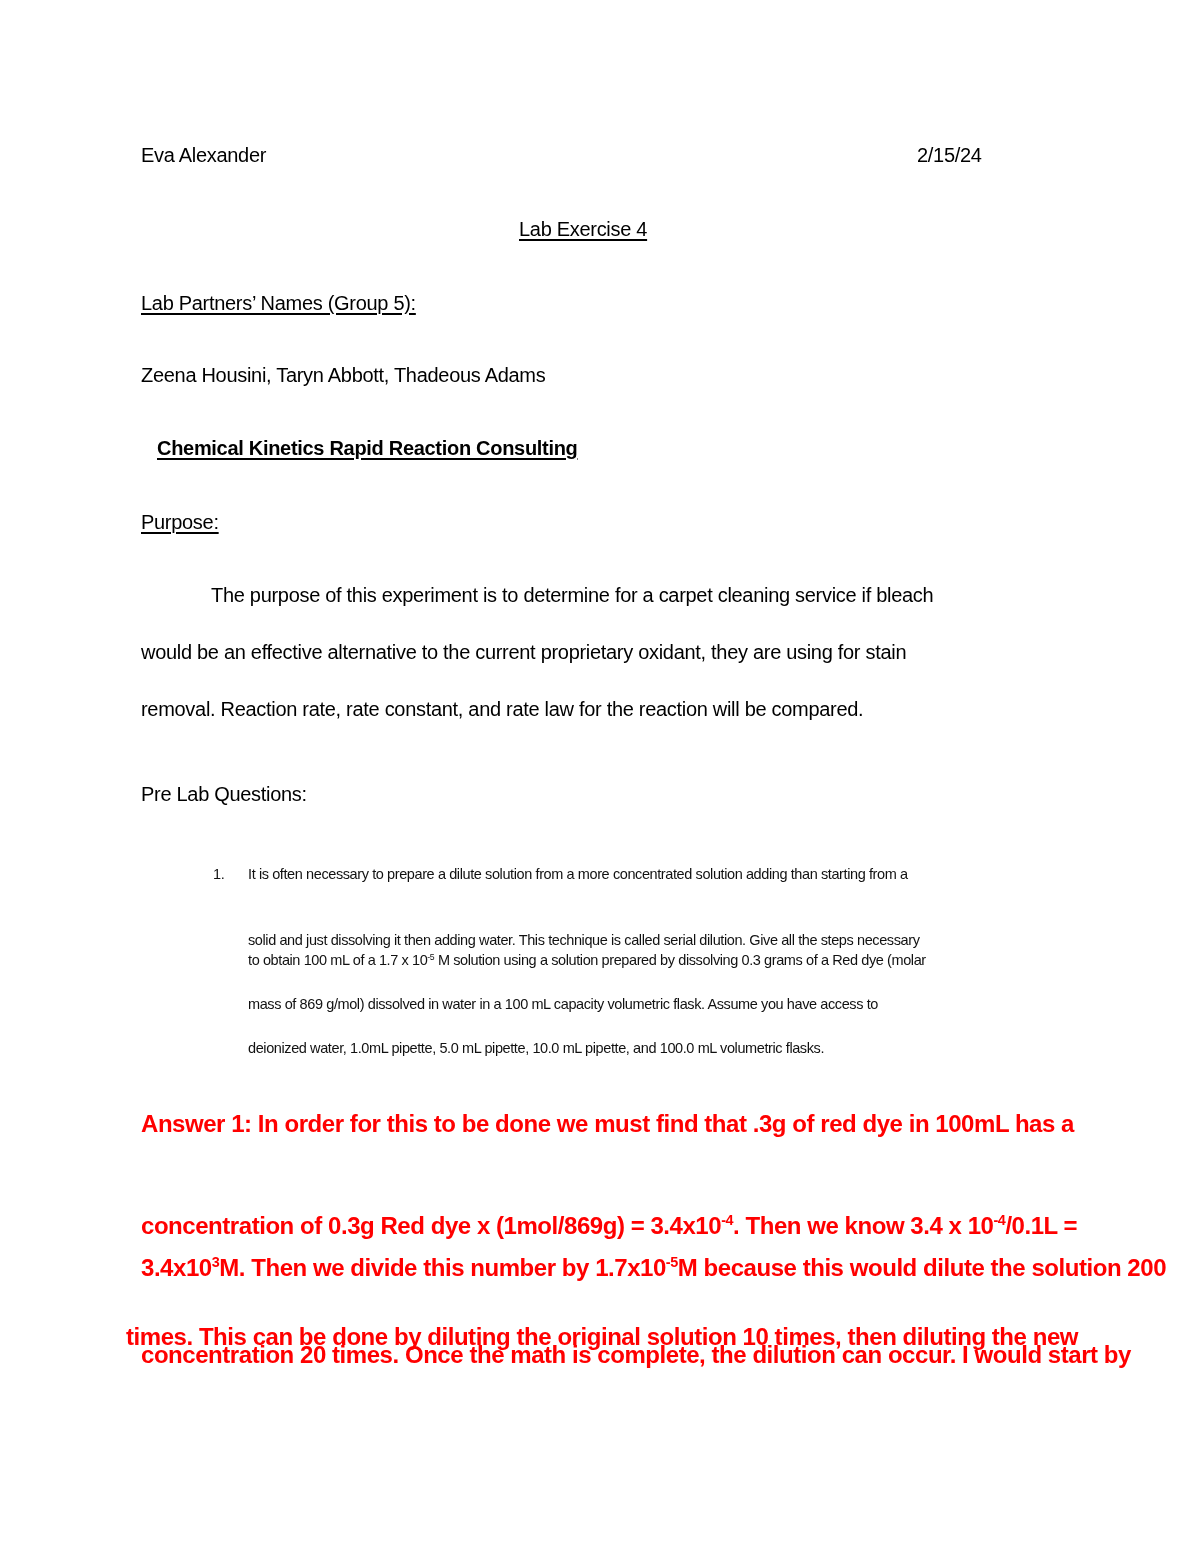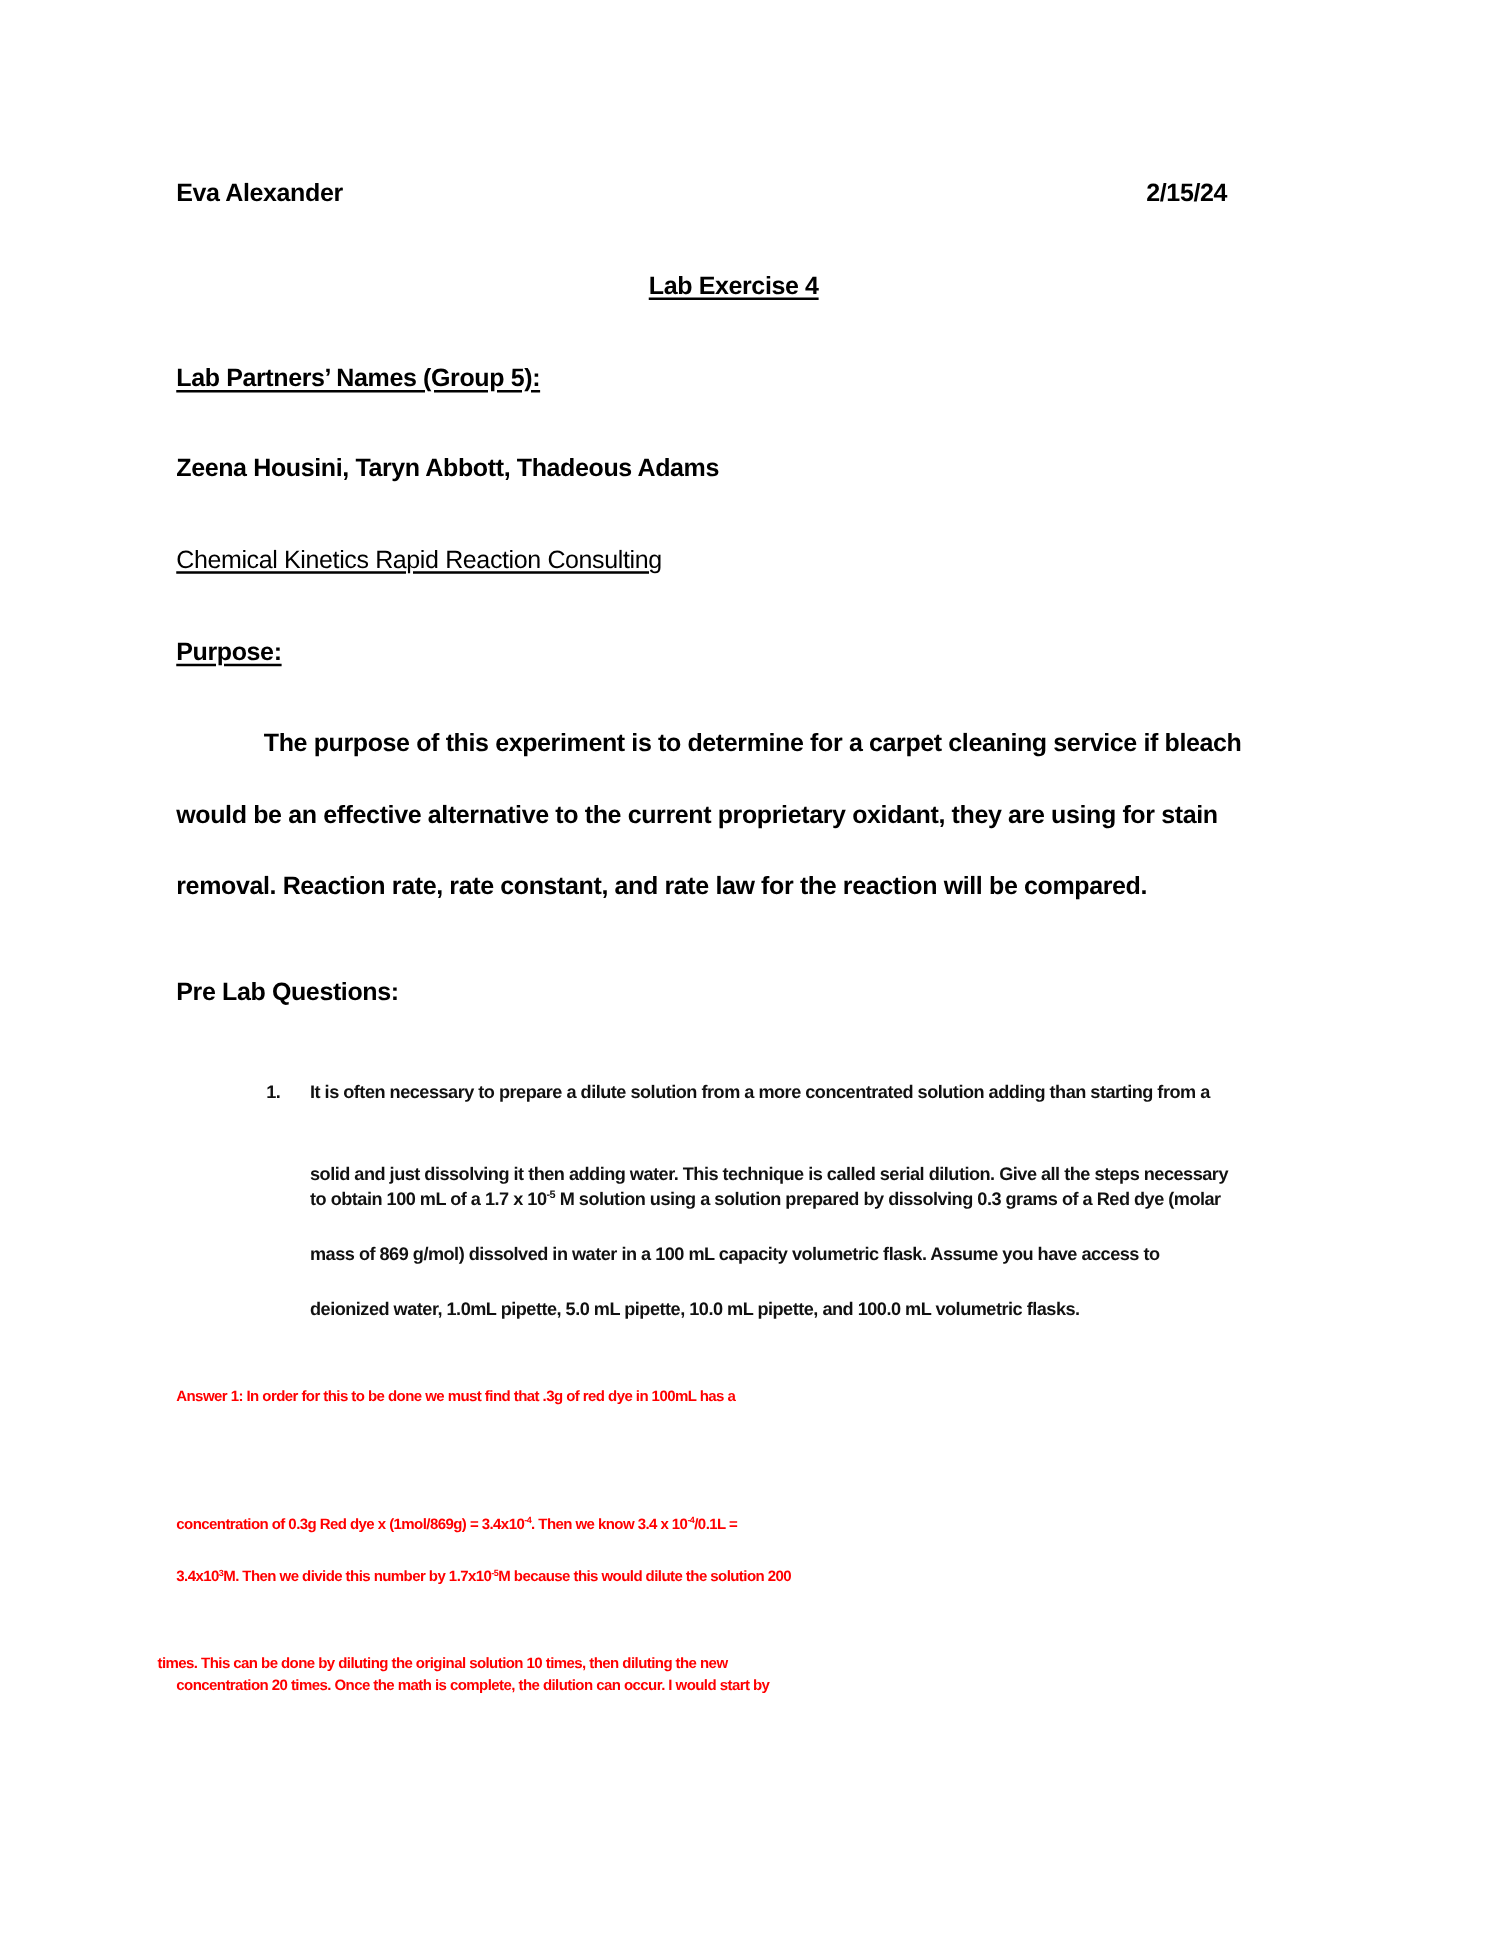--- a/index.html
+++ b/index.html
@@ -1,23 +1,23 @@
 <!DOCTYPE html>
 <html><head>
 <meta charset="utf-8">
 <style>
   html, body { margin: 0; padding: 0; background: #ffffff; }
   body { width: 1200px; height: 1553px; position: relative; overflow: hidden;
          font-family: "Liberation Sans", sans-serif; color: #000; }
-  .abs { position: absolute; white-space: nowrap; font-weight: bold; }
+  .abs { position: absolute; white-space: nowrap; }
   .t20 { font-size: 20px; letter-spacing: -0.3px; }
   .u { text-decoration: underline; text-underline-offset: 3px; }
-  .b { font-weight: normal; }
+  .b { font-weight: bold; margin-left: 16px; }
   .q { font-size: 14.5px; letter-spacing: -0.4px; color: #111; }
-  .red { color: #ff0000; font-weight: bold; font-size: 12px; letter-spacing: -0.45px; }
+  .red { color: #ff0000; font-weight: bold; font-size: 24px; letter-spacing: -0.45px; }
   sup { font-size: 0.6em; line-height: 0; vertical-align: 0.6em; }
 </style>
 </head>
 <body>
 
 <div>
 
   <div class="abs t20" style="left:141px; top:144px;">Eva Alexander</div>
   <div class="abs t20" style="left:917px; top:144px;">2/15/24</div>
 

